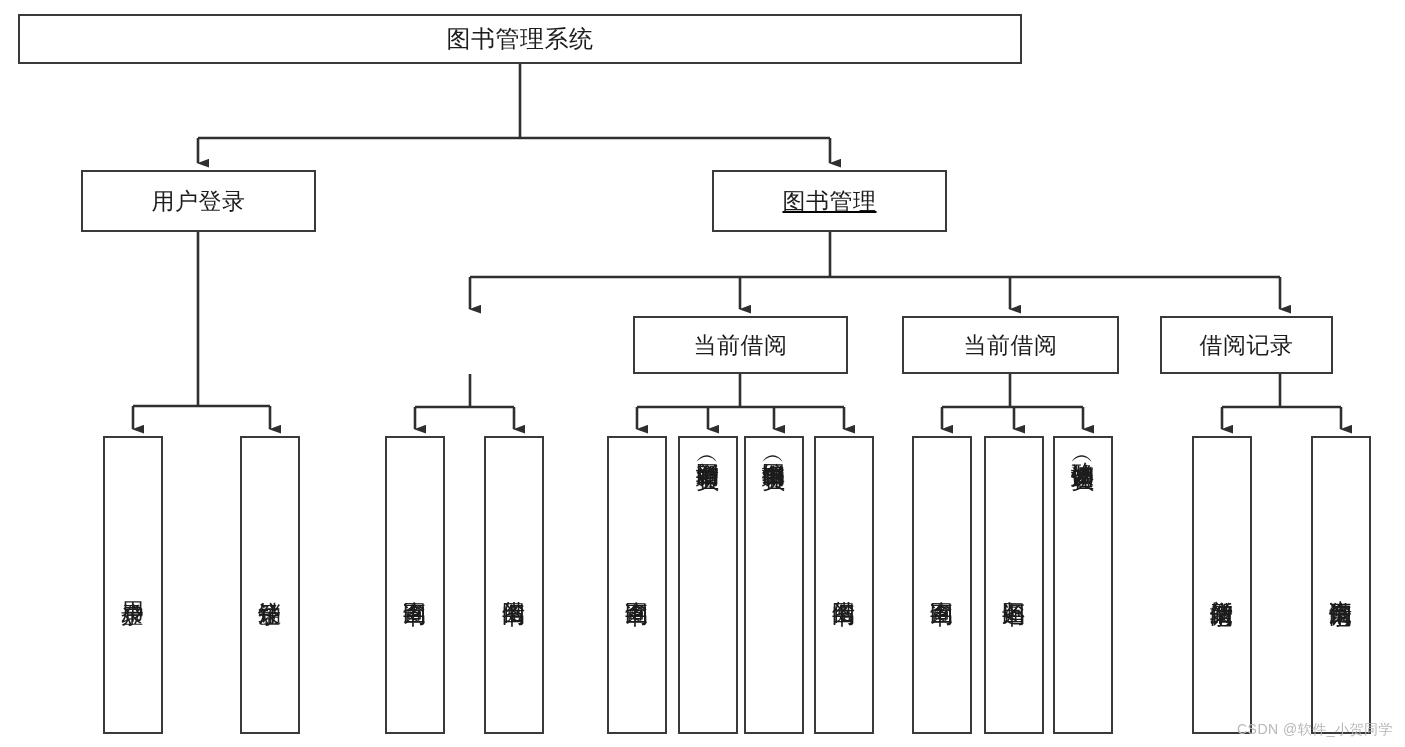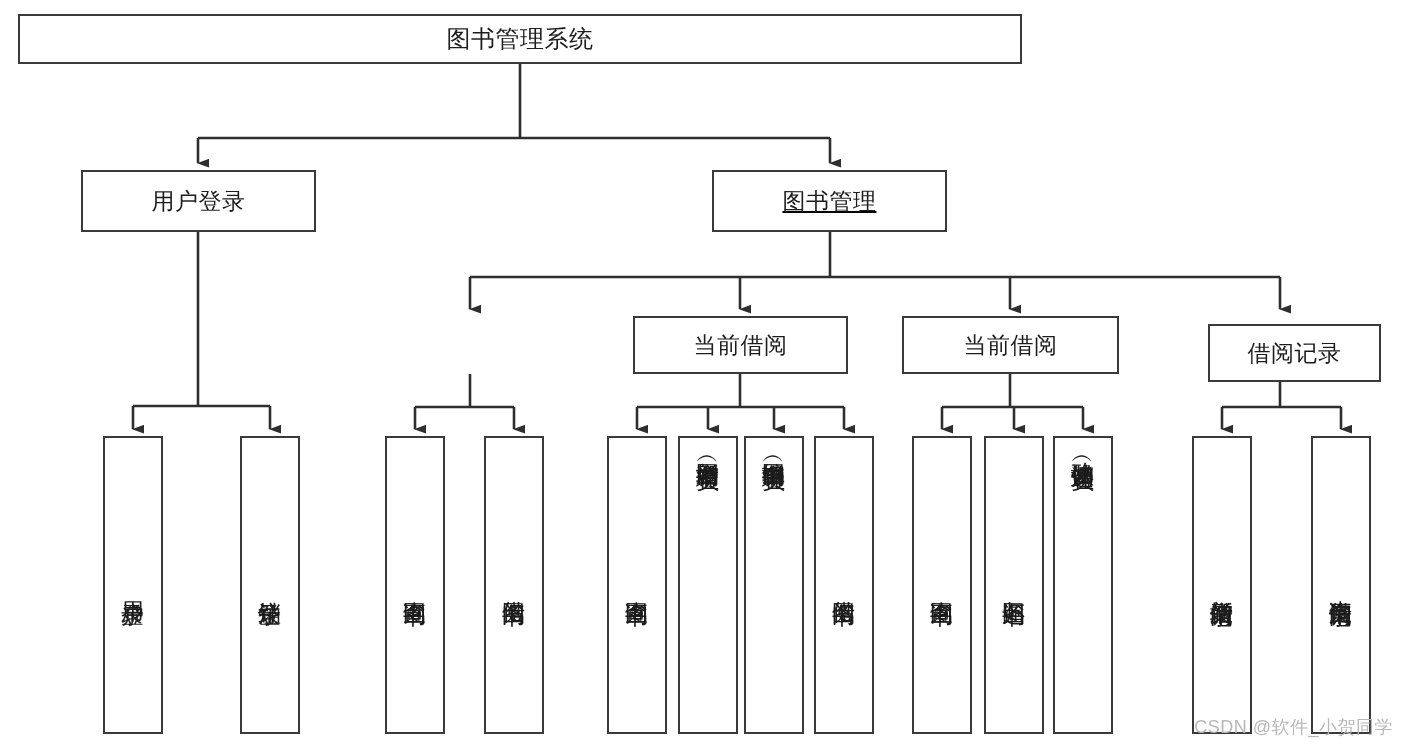--- a/index.html
+++ b/index.html
@@ -15,21 +15,21 @@
   .leaf .lbl{
     writing-mode:vertical-rl;
     text-orientation:upright;
     font-size:23px;
     line-height:1.22;
     letter-spacing:1px;
     max-height:100%;
   }
   .leaf.align-top{align-items:flex-start;}
   .leaf.align-top .lbl{margin-top:6px;}
-  #watermark{position:absolute;right:12px;bottom:8px;font-size:18px;color:#b8b8b8;
+  #watermark{position:absolute;right:12px;bottom:8px;font-size:14px;color:#b8b8b8;
              letter-spacing:.5px;white-space:nowrap;pointer-events:none;}
 </style>
 </head>
 <body>
 
 <div id="canvas">
 
   <svg id="wires" viewBox="0 0 1405 747" preserveAspectRatio="none" aria-hidden="true">
     <defs>
       <marker id="arw" markerWidth="10" markerHeight="12" refX="4.5" refY="11" orient="auto" markerUnits="userSpaceOnUse">
@@ -92,21 +92,21 @@
   <div class="node h-node" style="left:712px;top:170px;width:235px;height:62px;text-decoration:underline;">
     <span class="lbl">图书管理</span>
   </div>
 
   <div class="node h-node" style="left:633px;top:316px;width:215px;height:58px;">
     <span class="lbl">当前借阅</span>
   </div>
   <div class="node h-node" style="left:902px;top:316px;width:217px;height:58px;">
     <span class="lbl">当前借阅</span>
   </div>
-  <div class="node h-node" style="left:1208px;top:316px;width:173px;height:58px;margin-top:8px;">
+  <div class="node h-node" style="left:1160px;top:316px;width:173px;height:58px;">
     <span class="lbl">借阅记录</span>
   </div>
 
   <div class="node leaf" style="left:103px;top:436px;width:60px;height:298px;">
     <span class="lbl">用户登录</span>
   </div>
   <div class="node leaf" style="left:240px;top:436px;width:60px;height:298px;">
     <span class="lbl">注销登录</span>
   </div>
 

